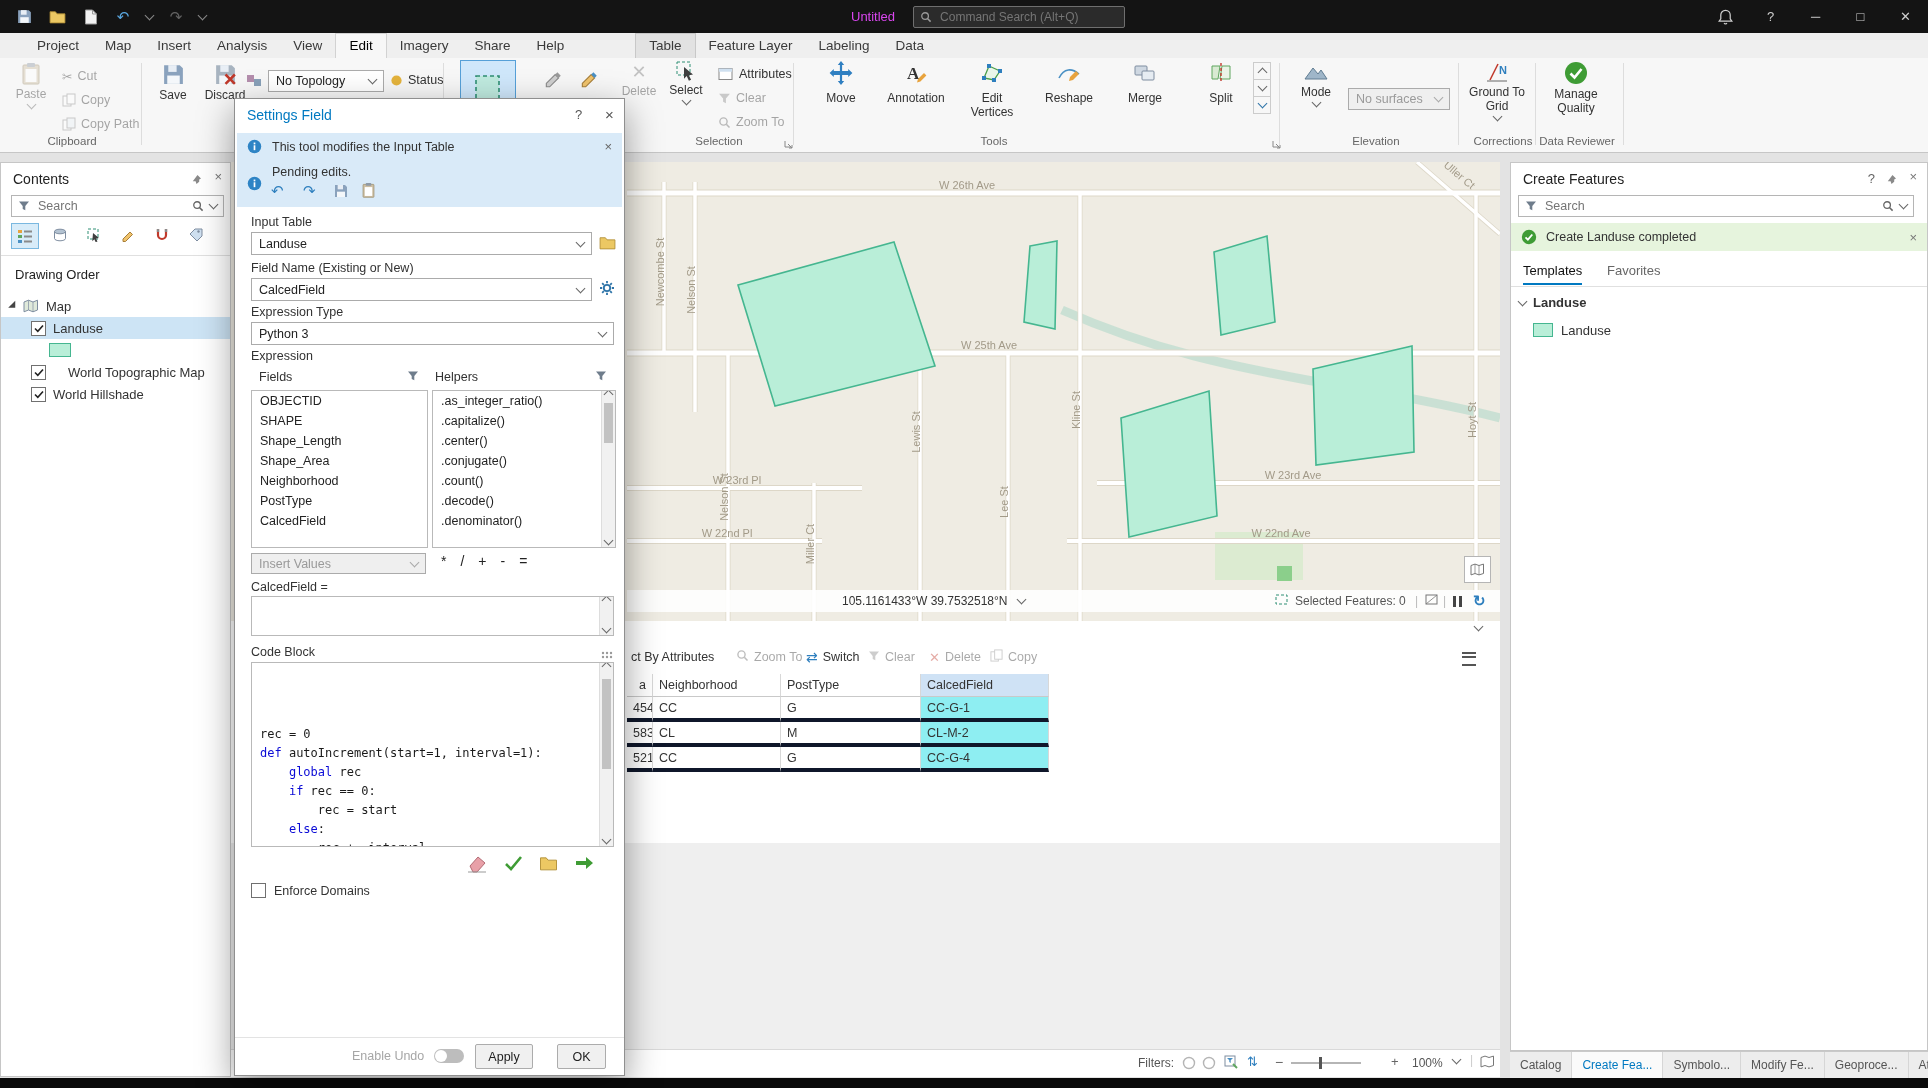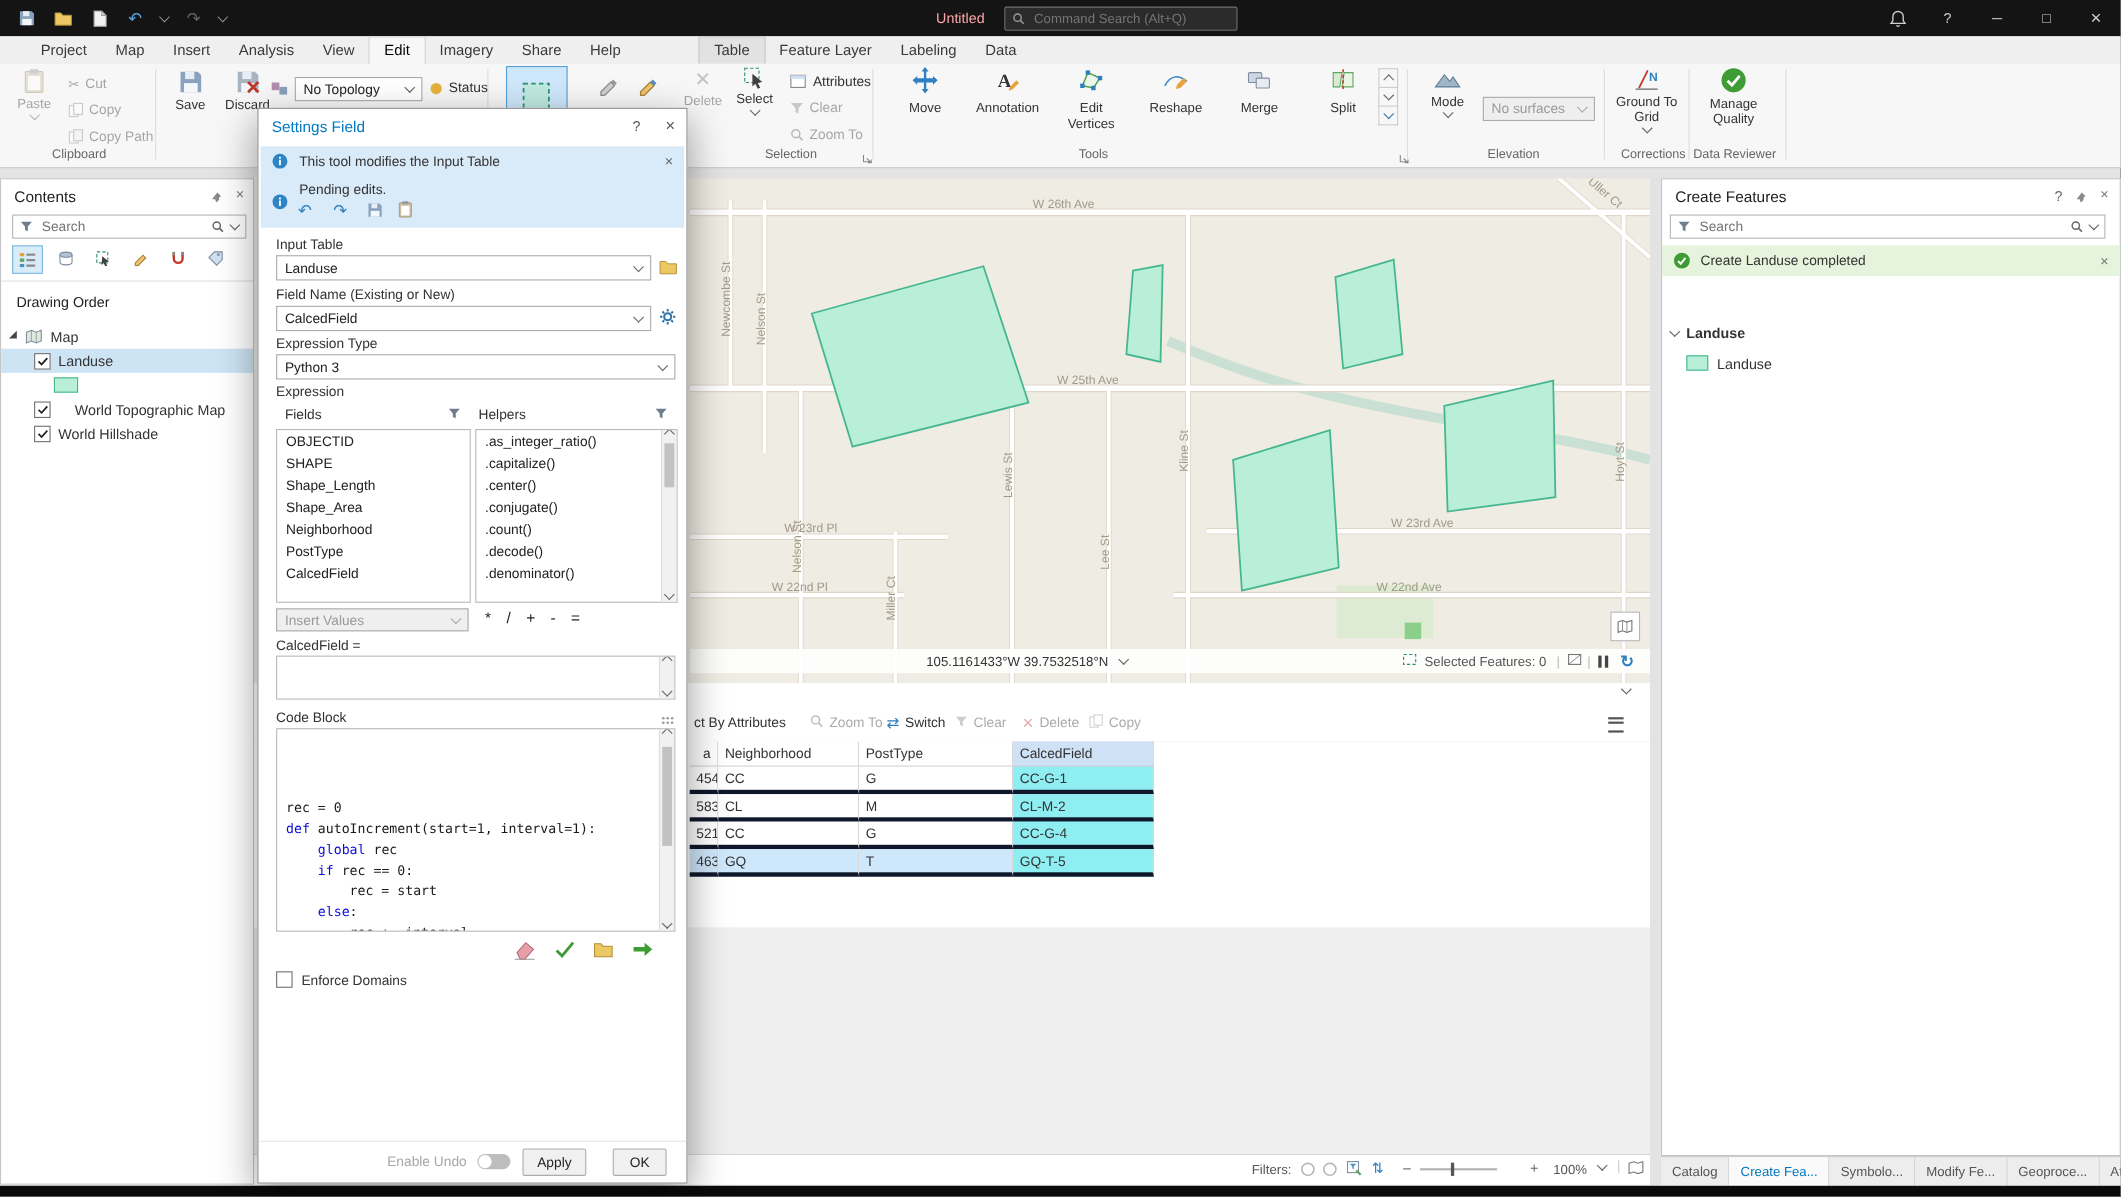--- a/index.html
+++ b/index.html
@@ -79,21 +79,21 @@
             <path d="M2 1h7l4 4v10H2z" fill="#f2f2f2" stroke="#9a9a9a"></path>
             <path d="M9 1v4h4" fill="none" stroke="#9a9a9a"></path>
           </svg>
         </span>
       <span class="qi" style="color:#5aa7e0">↶</span>
       <span class="chv" style="border-color:#8a8a8a"></span>
       <span class="qi disabled">↷</span>
       <span class="chv" style="border-color:#8a8a8a"></span>
     </div>
     <div style="position:absolute;left:851px;display:flex;align-items:center;gap:18px">
-      <span style="font-size:13px;color:#fca5a5">Untitled</span>
+      <span style="font-size:13px;color:#d946ef">Untitled</span>
       <div class="cmd-search">
         <svg width="12" height="12" viewBox="0 0 13 13">
             <circle cx="5.5" cy="5.5" r="3.6" fill="none" stroke="#9a9a9a" stroke-width="1.4"></circle>
             <path d="M8.3 8.3l3.2 3.2" stroke="#9a9a9a" stroke-width="1.6"></path>
           </svg>
         <input placeholder="Command Search (Alt+Q)" style="">
       </div>
     </div>
     <div style="position:absolute;right:0;display:flex;align-items:center;height:33px">
       <span class="winbtn">
@@ -611,26 +611,20 @@
           <div class="tp-cell" style="width: 128px; height: 25px; background: rgb(255, 255, 255);">CL</div>
           <div class="tp-cell" style="width: 140px; height: 25px; background: rgb(255, 255, 255);">M</div>
           <div class="tp-cell" style="width: 128px; height: 25px; background: rgb(142, 238, 242);">CL-M-2</div>
         </div>
         <div style="display: flex;">
           <div class="tp-cell" style="width: 26px; height: 25px; background: rgb(255, 255, 255);">521</div>
           <div class="tp-cell" style="width: 128px; height: 25px; background: rgb(255, 255, 255);">CC</div>
           <div class="tp-cell" style="width: 140px; height: 25px; background: rgb(255, 255, 255);">G</div>
           <div class="tp-cell" style="width: 128px; height: 25px; background: rgb(142, 238, 242);">CC-G-4</div>
         </div>
-        <div style="display: flex;">
-          <div class="tp-cell" style="width: 26px; height: 25px; background: rgb(207, 231, 251);">463</div>
-          <div class="tp-cell" style="width: 128px; height: 25px; background: rgb(207, 231, 251);">GQ</div>
-          <div class="tp-cell" style="width: 140px; height: 25px; background: rgb(207, 231, 251);">T</div>
-          <div class="tp-cell" style="width: 128px; height: 25px; background: rgb(142, 238, 242);">GQ-T-5</div>
-        </div>
       </div>
 
     <div style="position:absolute;left:0;right:0;bottom:0;height:27px;background:#fff;border-top:1px solid #d9d9d9;font-size:12px;color:#555">
       <span style="position:absolute;left:907px;top:6px">Filters:</span>
       <span style="position:absolute;left:951px;top:6px"><svg width="14" height="14">
             <circle cx="7" cy="7" r="5.5" fill="none" stroke="#b5b5b5" stroke-width="1.4"></circle>
           </svg></span>
       <span style="position:absolute;left:971px;top:6px"><svg width="14" height="14">
             <circle cx="7" cy="7" r="5.5" fill="none" stroke="#b5b5b5" stroke-width="1.4"></circle>
           </svg></span>
@@ -672,20 +666,24 @@
         </svg>
       <span class="chv"></span>
     </div>
     <div style="position:absolute;left:0;right:0;top:60px;height:28px;background:#e6f4dd;display:flex;align-items:center;gap:9px;padding:0 10px">
       <svg width="16" height="16">
           <circle cx="8" cy="8" r="7.2" fill="#3f9c35"></circle>
           <path d="M4.5 8.3l2.4 2.4 4.4-5.2" stroke="#fff" stroke-width="1.8" fill="none"></path>
         </svg>
       <span style="flex:1;font-size:12.5px;color:#333">Create Landuse completed</span>
       <span style="color:#777">×</span>
+    </div>
+    <div style="position:absolute;left:0;right:0;top:96px;height:27px;border-bottom:1px solid #e0e0e0">
+      <span style="position:absolute;left:12px;top:4px;color:#111;border-bottom:2px solid #0079c1;padding-bottom:5px">Templates</span>
+      <span style="position:absolute;left:96px;top:4px;color:#666">Favorites</span>
     </div>
     <div class="flex" style="position:absolute;left:8px;top:132px;gap:7px">
       <span class="chv"></span>
       <span style="font-weight:bold;color:#333">Landuse</span>
     </div>
     <div class="flex" style="position:absolute;left:22px;top:156px;gap:8px;width:380px;height:22px">
       <span style="width:18px;height:12px;background:#b9eed8;border:1px solid #45b690;display:inline-block"></span>
       <span>Landuse</span>
     </div>
   </div>

